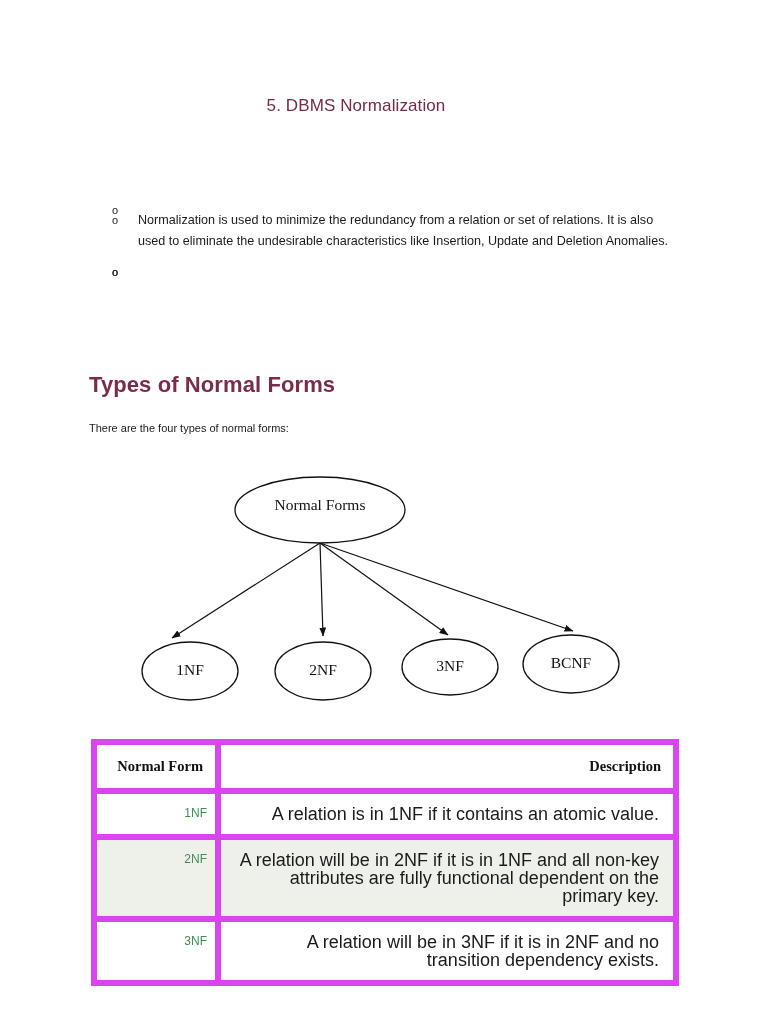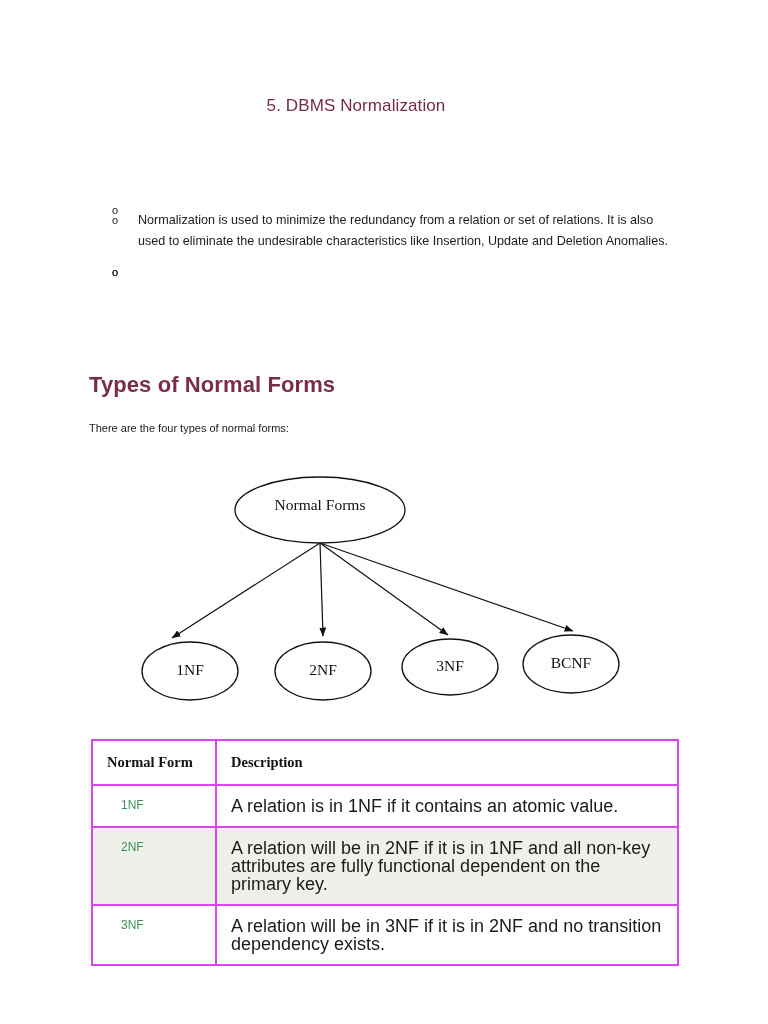--- a/index.html
+++ b/index.html
@@ -120,23 +120,23 @@
     position: absolute;
     left: 91px;
     top: 739px;
     width: 588px;
     border-collapse: collapse;
     table-layout: fixed;
     background: #ffffff;
   }
   .nf-table th,
   .nf-table td {
-    border: 2px solid #d946ef;
+    border: 6px solid #d946ef;
     vertical-align: top;
-    text-align: left;
+    text-align: right;
   }
   .nf-table th {
     font-family: "Liberation Serif", serif;
     font-weight: 700;
     font-size: 14.5px;
     color: #111111;
     padding: 13px 12px 13px 14px;
   }
   .col-form { width: 124px; }
   .nf-table td.cell-form {

